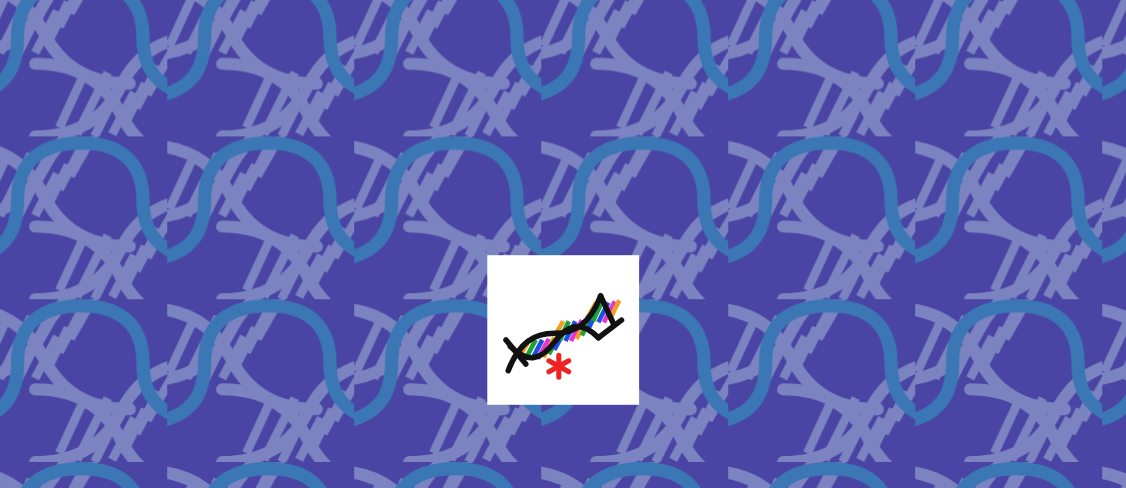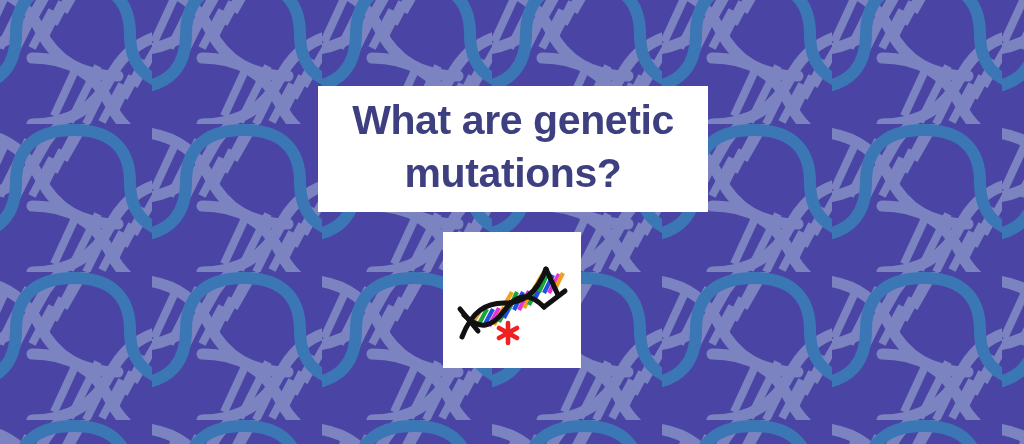--- a/index.html
+++ b/index.html
@@ -117,24 +117,20 @@
         <g fill="none" stroke="#3a77b4" stroke-width="12" stroke-linecap="round">
           <path d="M -24 112 C 22 112 34 86 34 58 C 34 30 48 6 92 6
                    C 134 6 148 30 148 58 C 148 86 162 110 204 110"></path>
         </g>
       </pattern>
     </defs>
 
     <rect x="0" y="0" width="1024" height="444" fill="url(#dnaTile)"></rect>
   </svg>
 
-  <div id="title-card">
-    <div id="title-text">What are genetic
-mutations?</div>
-  </div>
 
   <div id="icon-card">
     <svg width="120" height="110" viewBox="0 0 120 110" role="img">
       <title>DNA double helix with a red star marking a mutation</title>
 
       <g stroke-width="4.2" stroke-linecap="butt">
 
         <line x1="22" y1="76" x2="29.5" y2="64" stroke="#f0a020"></line>
         <line x1="27" y1="79" x2="35" y2="64" stroke="#1aa33a"></line>
         <line x1="32" y1="81" x2="41" y2="64" stroke="#1f4fe0"></line>

